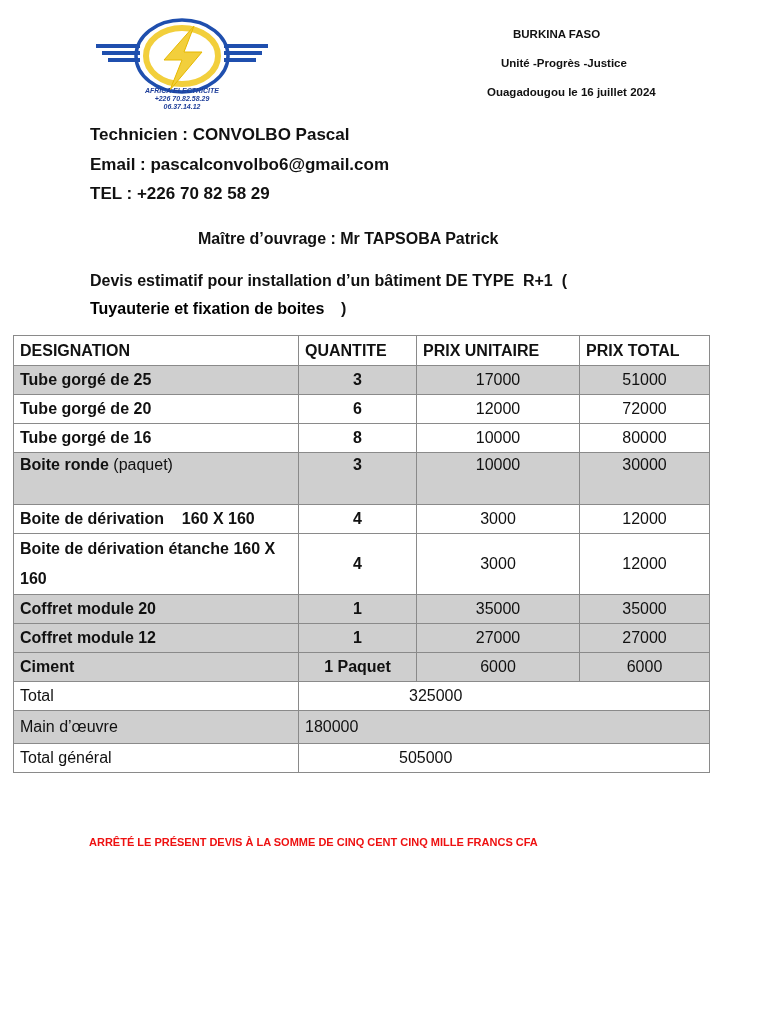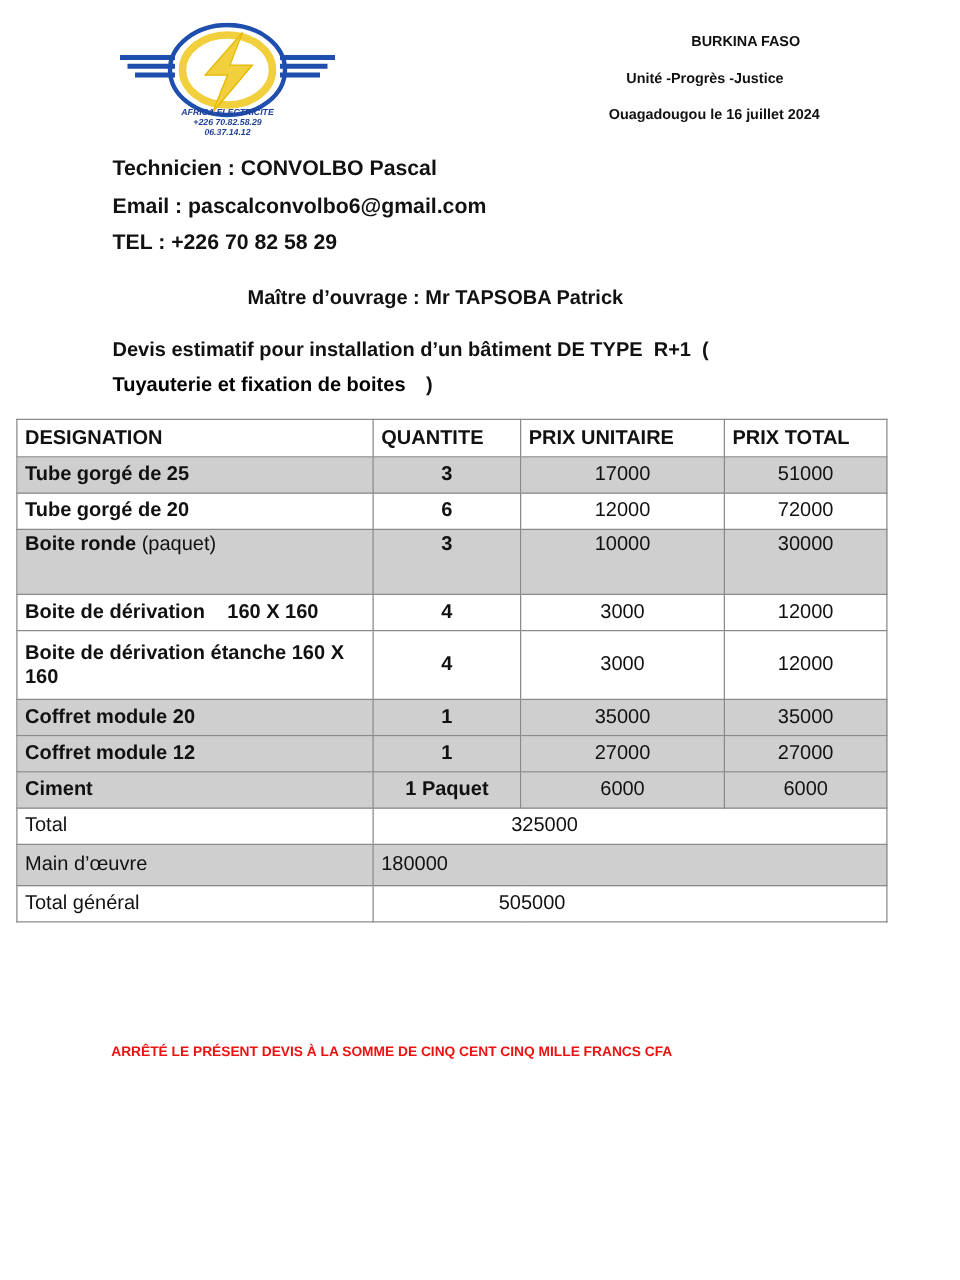--- a/index.html
+++ b/index.html
@@ -43,21 +43,21 @@
     </g>
     <ellipse cx="88" cy="38" rx="46" ry="36" fill="none" stroke="#1f4fae" stroke-width="3.5"></ellipse>
     <ellipse cx="88" cy="38" rx="36" ry="28" fill="none" stroke="#f2cf3c" stroke-width="6"></ellipse>
     <polygon points="100,8 70,42 88,42 76,72 108,34 90,34" fill="#f2cf3c" stroke="#e6b800" stroke-width="1"></polygon>
   </svg>
   <div class="logo-text" style="top:69px;">AFRICA ELECTRICITE</div>
   <div class="logo-text" style="top:77px;">+226 70.82.58.29</div>
   <div class="logo-text" style="top:85px;">06.37.14.12</div>
 </div>
 
-<div class="hdr-line" style="left:513px; top:28px;margin-left:40px;">BURKINA FASO</div>
+<div class="hdr-line" style="left:513px; top:28px;">BURKINA FASO</div>
 <div class="hdr-line" style="left:501px; top:57px;">Unité -Progrès -Justice</div>
 <div class="hdr-line" style="left:487px; top:86px;">Ouagadougou le 16 juillet 2024</div>
 
 <div class="tech" style="top:125px;">Technicien : CONVOLBO Pascal</div>
 <div class="tech" style="top:155px;">Email : pascalconvolbo6@gmail.com</div>
 <div class="tech" style="top:184px;">TEL : +226 70 82 58 29</div>
 
 <div class="title-block" style="left:198px; top:230px;">Maître d’ouvrage : Mr TAPSOBA Patrick</div>
 <div class="title-block" style="left:90px; top:272px; white-space:pre;">Devis estimatif pour installation d’un bâtiment DE TYPE  R+1  (</div>
 <div class="title-block" style="left:90px; top:300px;">
@@ -78,37 +78,43 @@
     <td class="qty">3</td>
     <td class="pu">17000</td>
     <td class="pt">51000</td>
   </tr>
   <tr>
     <td class="des">Tube gorgé de 20</td>
     <td class="qty">6</td>
     <td class="pu">12000</td>
     <td class="pt">72000</td>
   </tr>
+  <tr>
+    <td class="des">Tube gorgé de 16</td>
+    <td class="qty">8</td>
+    <td class="pu">10000</td>
+    <td class="pt">80000</td>
+  </tr>
   <tr class="grey">
     <td class="des" style="height:48px; vertical-align:top; padding-top:3px;">
       <span>Boite ronde</span>
       <span class="light">(paquet)</span>
     </td>
     <td class="qty" style="vertical-align:top; padding-top:3px;">3</td>
     <td class="pu" style="vertical-align:top; padding-top:3px;">10000</td>
     <td class="pt" style="vertical-align:top; padding-top:3px;">30000</td>
   </tr>
   <tr>
     <td class="des" style="white-space:pre;">Boite de dérivation    160 X 160</td>
     <td class="qty">4</td>
     <td class="pu">3000</td>
     <td class="pt">12000</td>
   </tr>
   <tr>
-    <td class="des" style="height:54px; line-height:19px; padding-right:20px;">Boite de dérivation étanche 160 X 160</td>
+    <td class="des" style="height:54px; line-height:30px; padding-right:20px;">Boite de dérivation étanche 160 X 160</td>
     <td class="qty">4</td>
     <td class="pu">3000</td>
     <td class="pt">12000</td>
   </tr>
   <tr class="grey">
     <td class="des">Coffret module 20</td>
     <td class="qty">1</td>
     <td class="pu">35000</td>
     <td class="pt">35000</td>
   </tr>

